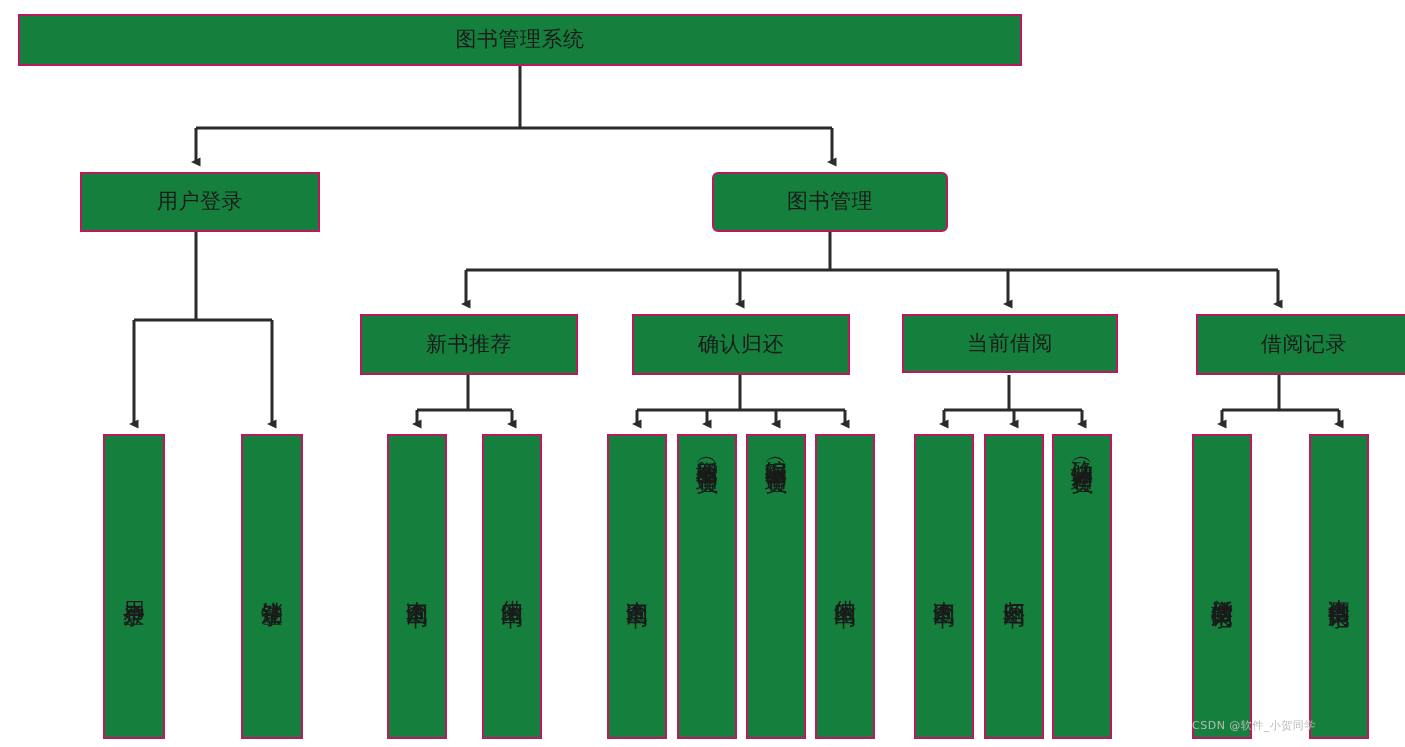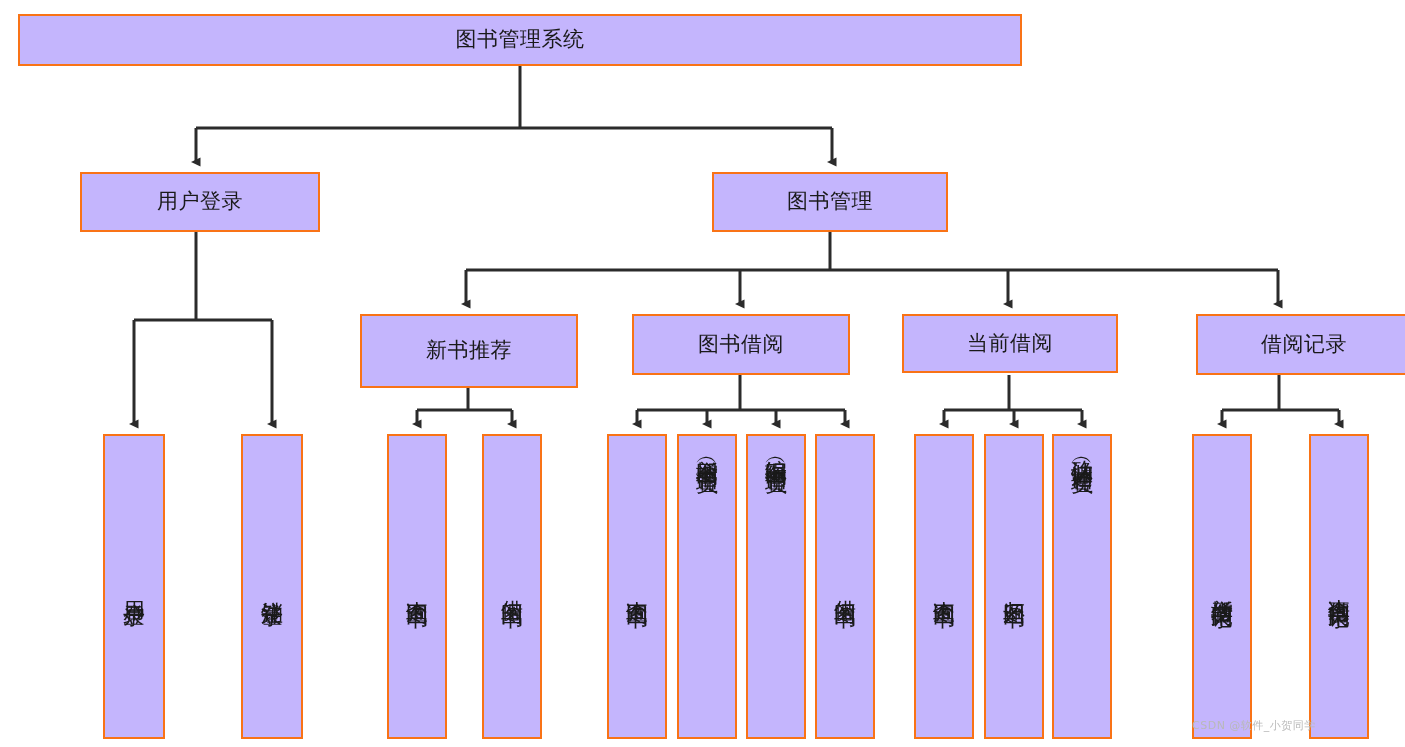--- a/index.html
+++ b/index.html
@@ -21,22 +21,22 @@
   }
   svg#diagram-svg {
     position: absolute;
     top: 0; left: 0;
     width: 1405px;
     height: 747px;
   }
   .node-box {
     position: absolute;
     box-sizing: border-box;
-    border: 2px solid #f97316;
-    background: #c4b5fd;
+    border: 2px solid #be185d;
+    background: #15803d;
     display: flex;
     align-items: center;
     justify-content: center;
     overflow: hidden;
   }
   .node-label-h {
     font-size: 21px;
     color: #1a1a1a;
     letter-spacing: 0.5px;
     line-height: 1.1;
@@ -125,29 +125,29 @@
     </g>
   </svg>
 
   <div class="node-box" style="left:18px; top:14px; width:1004px; height:52px;">
     <span class="node-label-h">图书管理系统</span>
   </div>
 
   <div class="node-box" style="left:80px; top:172px; width:240px; height:60px;">
     <span class="node-label-h">用户登录</span>
   </div>
-  <div class="node-box" style="left:712px; top:172px; width:236px; height:60px;">
+  <div class="node-box" style="left:712px; top:172px; width:236px; height:60px;border-radius:6px;">
     <span class="node-label-h">图书管理</span>
   </div>
 
-  <div class="node-box" style="left:360px; top:314px; width:218px; height:74px;">
+  <div class="node-box" style="left:360px; top:314px; width:218px; height:61px;">
     <span class="node-label-h">新书推荐</span>
   </div>
   <div class="node-box" style="left:632px; top:314px; width:218px; height:61px;">
-    <span class="node-label-h">图书借阅</span>
+    <span class="node-label-h">确认归还</span>
   </div>
   <div class="node-box" style="left:902px; top:314px; width:216px; height:59px;">
     <span class="node-label-h">当前借阅</span>
   </div>
   <div class="node-box" style="left:1172px; top:314px; width:216px; height:61px;margin-left:24px;">
     <span class="node-label-h">借阅记录</span>
   </div>
 
   <div class="node-box leaf-box center-text" style="left:103px; top:434px; width:62px; height:305px;">
     <span class="node-label-v">用户登录</span>

